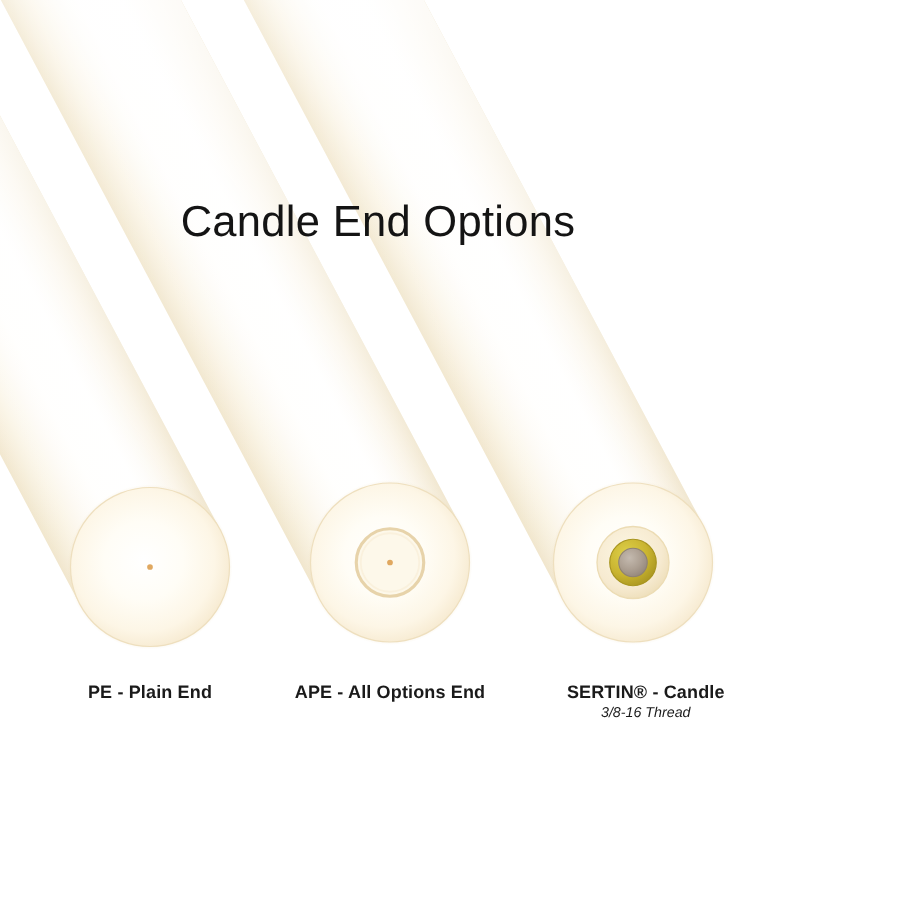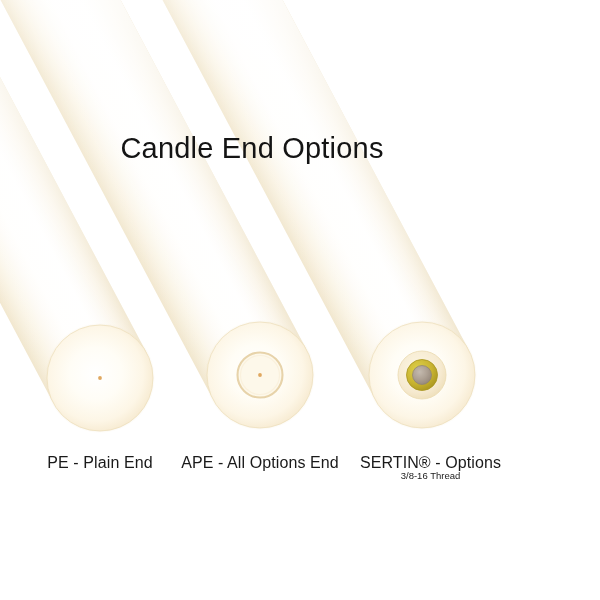--- a/index.html
+++ b/index.html
@@ -32,33 +32,34 @@
     font-size: 29px;
     font-weight: 400;
     letter-spacing: 0.2px;
     color: #141414;
     white-space: nowrap;
   }
 
   .candle-label {
     position: absolute;
     text-align: center;
-    font-size: 16px;
-    font-weight: 400;
+    font-size: 12px;
+    font-weight: 700;
     color: #1a1a1a;
     white-space: nowrap;
     letter-spacing: 0.1px;
   }
   .candle-sublabel {
     position: absolute;
     text-align: center;
     font-size: 9.5px;
     font-weight: 400;
     color: #1a1a1a;
     white-space: nowrap;
+    font-style: italic;
   }
 
   .label-pe     { top: 454px; left: 20px;  width: 160px; }
   .label-ape    { top: 454px; left: 175px; width: 170px; }
   .label-sertin { top: 454px; left: 348px; width: 165px; }
   .sublabel-sertin { top: 470px; left: 348px; width: 165px; }
 </style>
 </head>
 <body>
 
@@ -153,15 +154,15 @@
     <circle cx="422" cy="375" r="9.5" fill="url(#insertMetal)" stroke="#8d8174" stroke-width="0.7"></circle>
   </g>
 </svg>
 
 <div class="page-title">Candle End Options</div>
 
 <div class="candle-label label-pe">PE - Plain End</div>
 
 <div class="candle-label label-ape">APE - All Options End</div>
 
-<div class="candle-label label-sertin">SERTIN® - Options</div>
+<div class="candle-label label-sertin">SERTIN® - Candle</div>
 
 <div class="candle-sublabel sublabel-sertin">3/8-16 Thread</div>
 
 </body></html>

